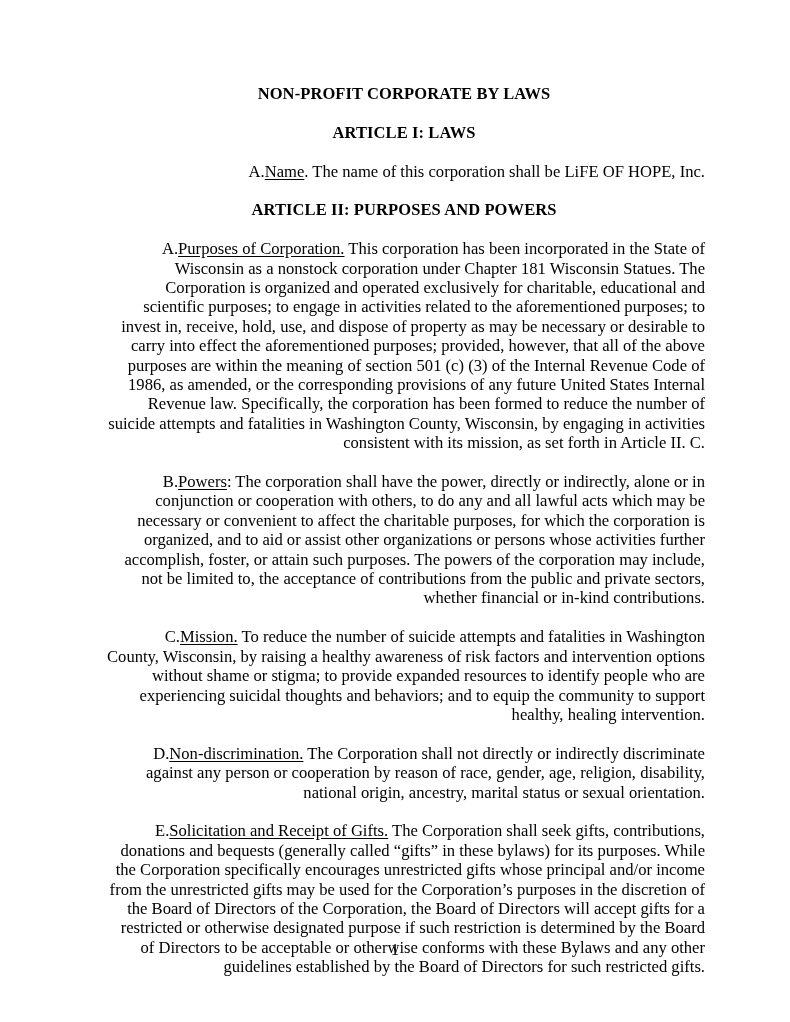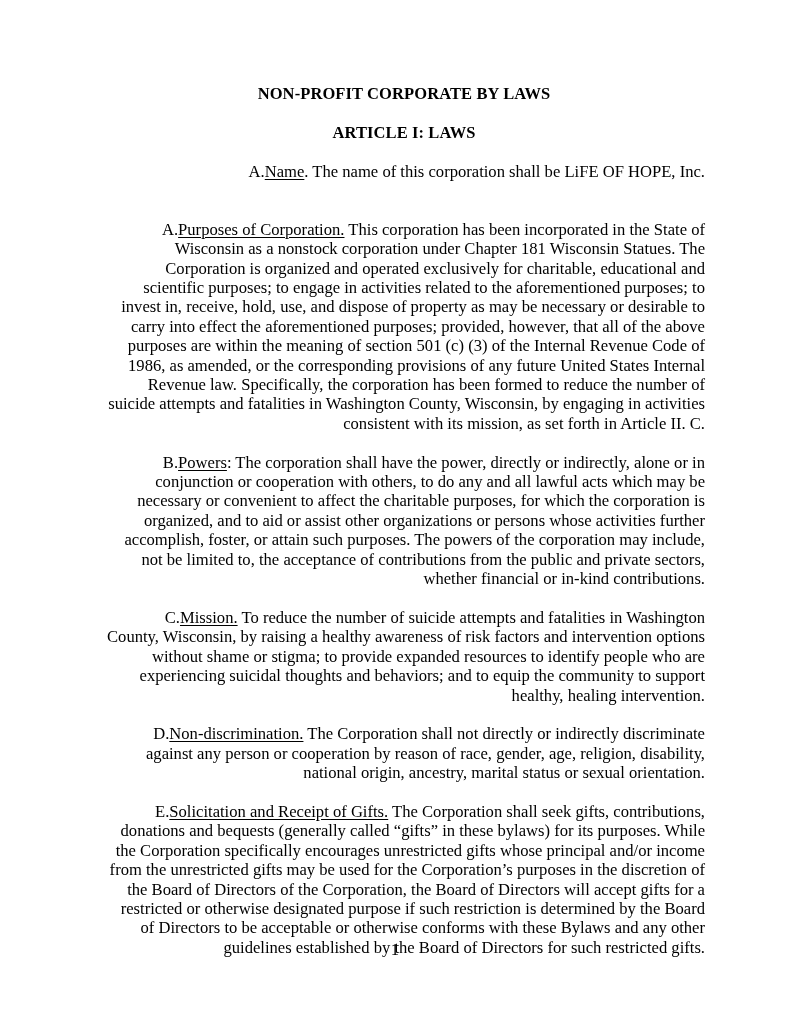--- a/index.html
+++ b/index.html
@@ -76,20 +76,21 @@
     <div class="spacer-line"></div>
 
     <p class="article-heading">ARTICLE I: LAWS</p>
     <div class="spacer-line"></div>
 
     <p class="para">
       <span class="marker">A.</span><span class="u">Name</span><span>. The name of this corporation shall be LiFE OF HOPE, Inc.</span>
     </p>
     <div class="spacer-line"></div>
 
+    <p class="article-heading">ARTICLE II: PURPOSES AND POWERS</p>
     <div class="spacer-line"></div>
 
     <p class="para">
       <span class="marker">A.</span><span class="u">Purposes of Corporation.</span><span> This corporation has been incorporated in the State of Wisconsin as a nonstock corporation under Chapter 181 Wisconsin Statues. The Corporation is organized and operated exclusively for charitable, educational and scientific purposes; to engage in activities related to the aforementioned purposes; to invest in, receive, hold, use, and dispose of property as may be necessary or desirable to carry into effect the aforementioned purposes; provided, however, that all of the above purposes are within the meaning of section 501 (c) (3) of the Internal Revenue Code of 1986, as amended, or the corresponding provisions of any future United States Internal Revenue law. Specifically, the corporation has been formed to reduce the number of suicide attempts and fatalities in Washington County, Wisconsin, by engaging in activities consistent with its mission, as set forth in Article II. C.</span>
     </p>
     <div class="spacer-line"></div>
 
     <p class="para">
       <span class="marker">B.</span><span class="u">Powers</span><span>: The corporation shall have the power, directly or indirectly, alone or in conjunction or cooperation with others, to do any and all lawful acts which may be necessary or convenient to affect the charitable purposes, for which the corporation is organized, and to aid or assist other organizations or persons whose activities further accomplish, foster, or attain such purposes. The powers of the corporation may include, not be limited to, the acceptance of contributions from the public and private sectors, whether financial or in-kind contributions.</span>
     </p>

